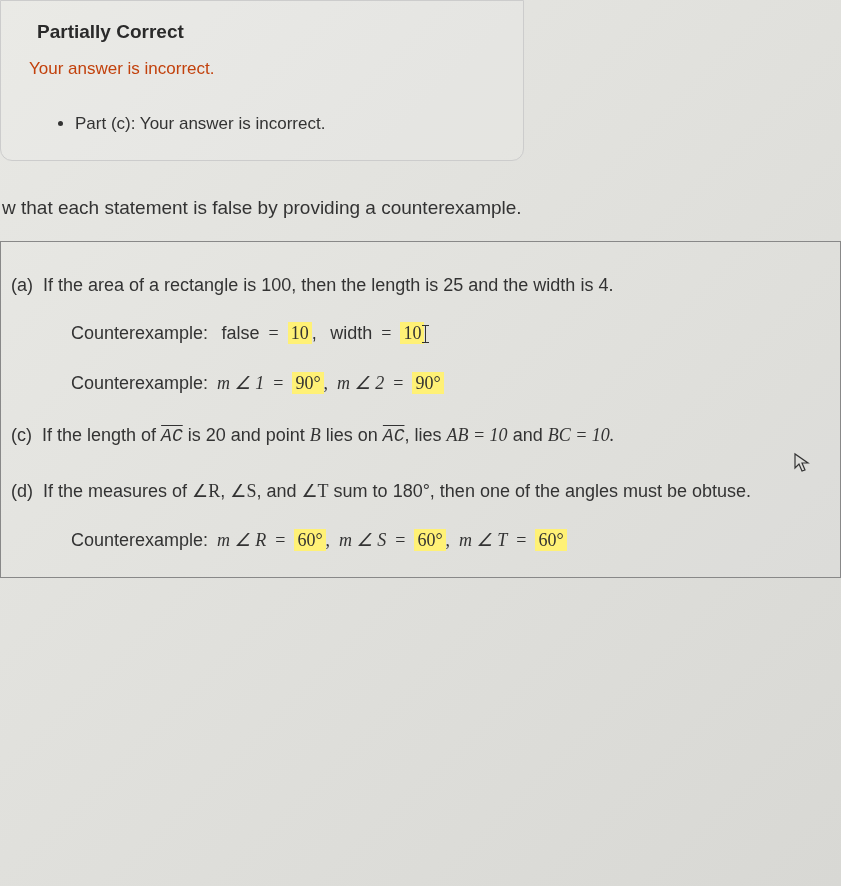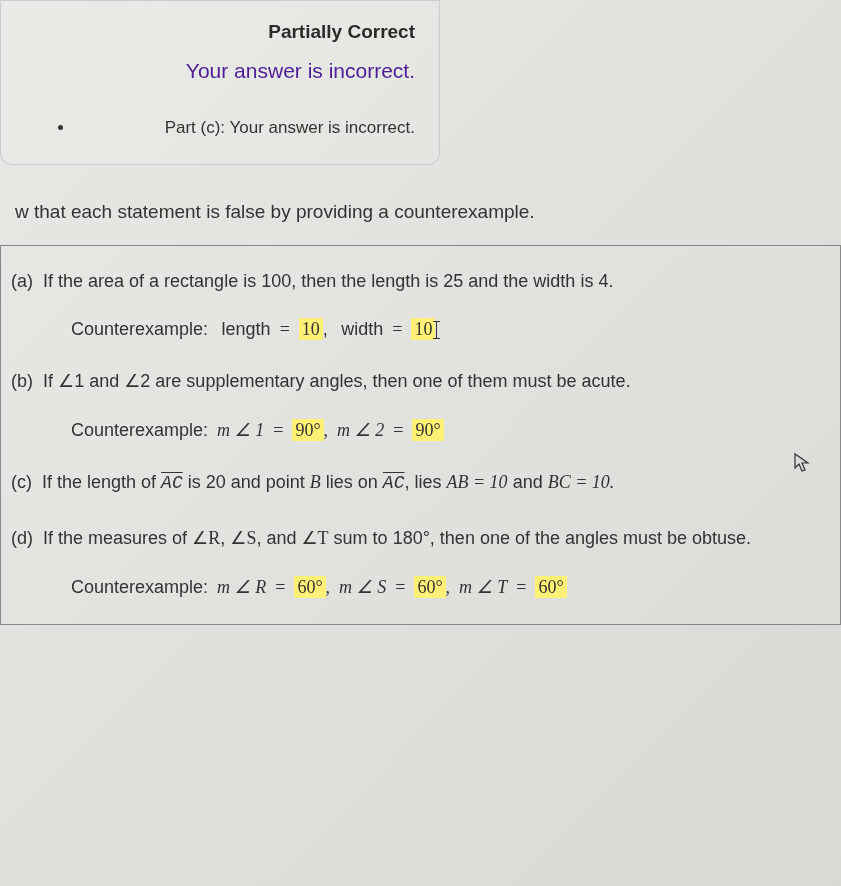--- a/index.html
+++ b/index.html
@@ -13,58 +13,57 @@
       width: 841px;
       height: 886px;
       color: #333;
       position: relative;
     }
     .feedback-box {
       border: 1px solid #ccc;
       border-radius: 0 0 12px 12px;
       padding: 20px 24px 24px 24px;
       margin: 0 0 0 0;
-      width: 440px;
+      width: 524px;
       background: rgba(255,255,255,0.1);
-      text-align: right;
     }
     .feedback-title {
       font-size: 19px;
       font-weight: bold;
       color: #2a2a2a;
       margin-bottom: 16px;
       margin-left: 12px;
     }
     .feedback-sub {
-      font-size: 21px;
-      color: #4c1d95;
+      font-size: 17px;
+      color: #c2410c;
       margin-bottom: 14px;
       margin-left: 4px;
     }
     .feedback-list {
       list-style: disc;
       margin-left: 50px;
       font-size: 17px;
       color: #333;
       margin-top: 33px;
     }
     .feedback-list li {
       padding: 2px 0;
     }
     .instruction {
       font-size: 19px;
       color: #333;
       margin: 36px 0 22px 0;
-      padding-left: 15px;
+      padding-left: 2px;
     }
     .question-box {
       border: 1px solid #888;
       border-top: 1px solid #888;
       margin: 0;
-      padding: 22px 18px 22px 10px;
+      padding: 30px 18px 22px 10px;
       background: rgba(255,255,255,0.05);
     }
     .part {
       margin-bottom: 28px;
     }
     .part:last-child {
       margin-bottom: 4px;
     }
     .part-text {
       font-size: 18px;
@@ -145,34 +144,30 @@
 
 <div class="question-box">
 
   <div class="part">
     <div class="part-text">
       <span>(a)</span>&nbsp;
       <span>If the area of a rectangle is 100, then the length is 25 and the width is 4.</span>
     </div>
     <div class="counter">
       <span class="label-text">Counterexample:</span>&nbsp;&nbsp;
-      <span class="label-text">length</span>
+      <span class="label-text">false</span>
       &nbsp;=&nbsp;
       <span class="hl">10</span><span class="label-text">,</span>&nbsp;&nbsp;
       <span class="label-text">width</span>
       &nbsp;=&nbsp;
       <span class="hl">10</span><span class="text-cursor"></span>
     </div>
   </div>
 
   <div class="part">
-    <div class="part-text">
-      <span>(b)</span>&nbsp;
-      <span>If ∠1 and ∠2 are supplementary angles, then one of them must be acute.</span>
-    </div>
     <div class="counter">
       <span class="label-text">Counterexample:</span>&nbsp;
       <span class="math">m ∠ 1</span>
       &nbsp;=&nbsp;
       <span class="hl">90°</span><span class="mathn">,</span>&nbsp;
       <span class="math">m ∠ 2</span>
       &nbsp;=&nbsp;
       <span class="hl">90°</span>
     </div>
   </div>

